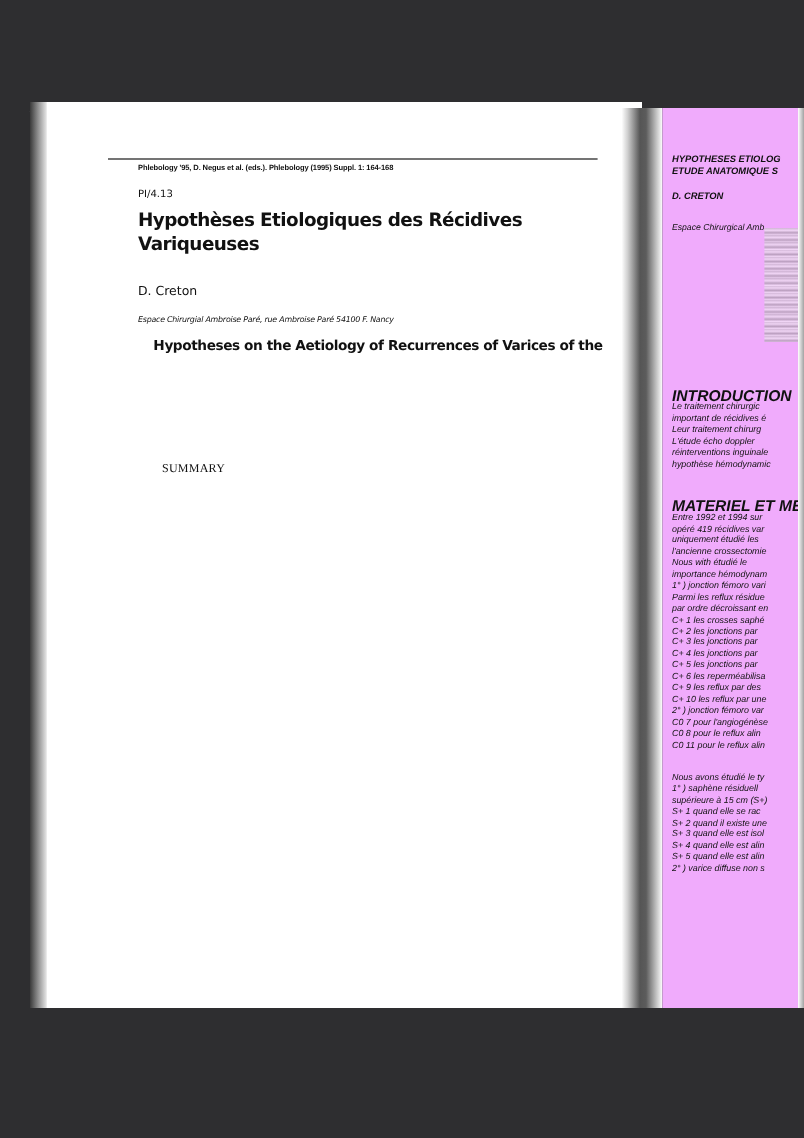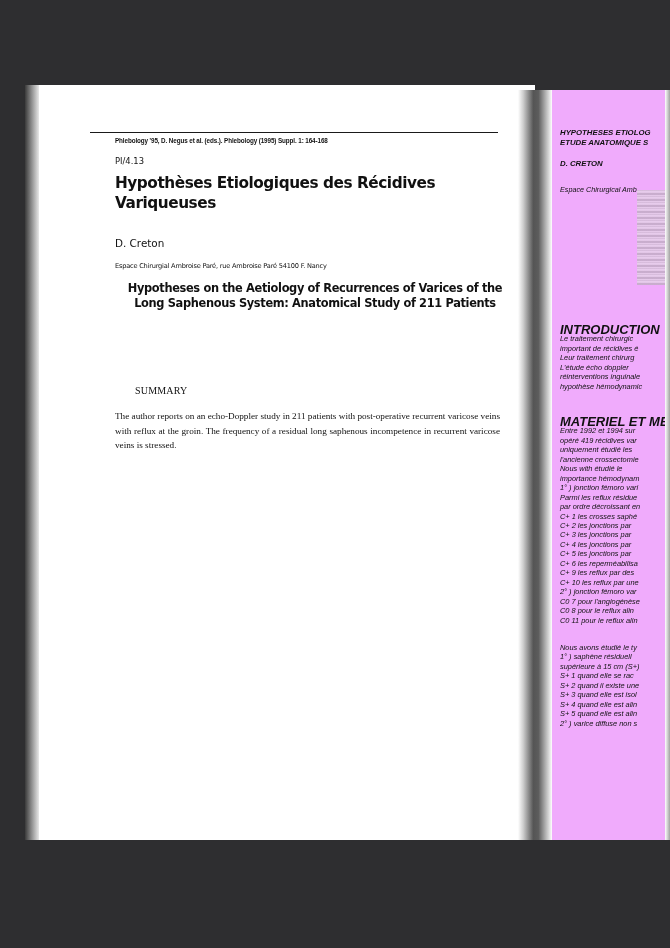--- a/index.html
+++ b/index.html
@@ -46,21 +46,21 @@
       position: absolute;
       left: 90px; top: 132px;
       width: 408px; height: 0;
       border-top: 1.5px solid #1a1a1a;
     }
     .lt { position: absolute; left: 115px; color: #111; }
     .citation { top: 137px; font-family: "Liberation Sans", sans-serif; font-size: 6.3px; font-weight: bold; letter-spacing: -0.1px; }
     .code { top: 156px; font-family: "DejaVu Sans", sans-serif; font-size: 8.4px; }
     .title-fr { top: 173px; font-family: "DejaVu Sans", sans-serif; font-weight: bold; font-size: 15.3px; line-height: 20px; letter-spacing: -0.45px; width: 400px; }
     .author { top: 237px; font-family: "DejaVu Sans", sans-serif; font-size: 10.4px; }
-    .affil { top: 262px; font-family: "DejaVu Sans", sans-serif; font-size: 6.6px; letter-spacing: -0.2px; }
+    .affil { top: 262px; font-family: "DejaVu Sans", sans-serif; font-style: italic; font-size: 6.6px; letter-spacing: -0.2px; }
     .title-en { top: 281px; font-family: "DejaVu Sans", sans-serif; font-weight: bold; font-size: 11.4px; line-height: 15px; letter-spacing: -0.35px; width: 400px; text-align: center; }
     .sum-head { top: 385px; font-family: "Liberation Serif", serif; font-size: 10px; letter-spacing: 0.2px; margin-left: 20px; }
     .sum-text { top: 409px; left: 115px; width: 385px; font-family: "Liberation Serif", serif; font-size: 9.2px; line-height: 14.5px; text-align: justify; }
 
     .rt { position: absolute; left: 8px; white-space: nowrap; color: #111; font-family: "Liberation Sans", sans-serif; }
     .r-title { top: 38px; font-weight: bold; font-size: 7.8px; line-height: 9.5px; }
     .r-author { top: 69px; font-weight: bold; font-size: 7.8px; }
     .r-affil { top: 95px; font-size: 7.2px; }
     .r-body { font-size: 7.4px; line-height: 9.45px; }
     .r-head { font-weight: bold; font-size: 13px; }
@@ -86,25 +86,23 @@
 
   <div class="lt title-fr">
     <div>Hypothèses Etiologiques des Récidives Variqueuses</div>
   </div>
 
   <div class="lt author">D. Creton</div>
   <div class="lt affil">Espace Chirurgial Ambroise Paré, rue Ambroise Paré 54100 F. Nancy</div>
 
   <div class="lt title-en">
     <div>Hypotheses on the Aetiology of Recurrences of Varices of the</div>
-    <div>Long Saphenous System: Anatomical Study of 211 Patients</div>
   </div>
 
   <div class="lt sum-head">SUMMARY</div>
-  <div class="lt sum-text">The author reports on an echo-Doppler study in 211 patients with post-operative recurrent varicose veins with reflux at the groin. The frequency of a residual long saphenous incompetence in recurrent varicose veins is stressed.</div>
 
   <div class="gutter-mid"></div>
 
   <div class="page-right">
     <div class="smear" style="top:100px;height:95px;"></div>
 
     <div class="rt r-title">
       <div>HYPOTHESES ETIOLOG</div>
       <div>ETUDE ANATOMIQUE S</div>
     </div>

